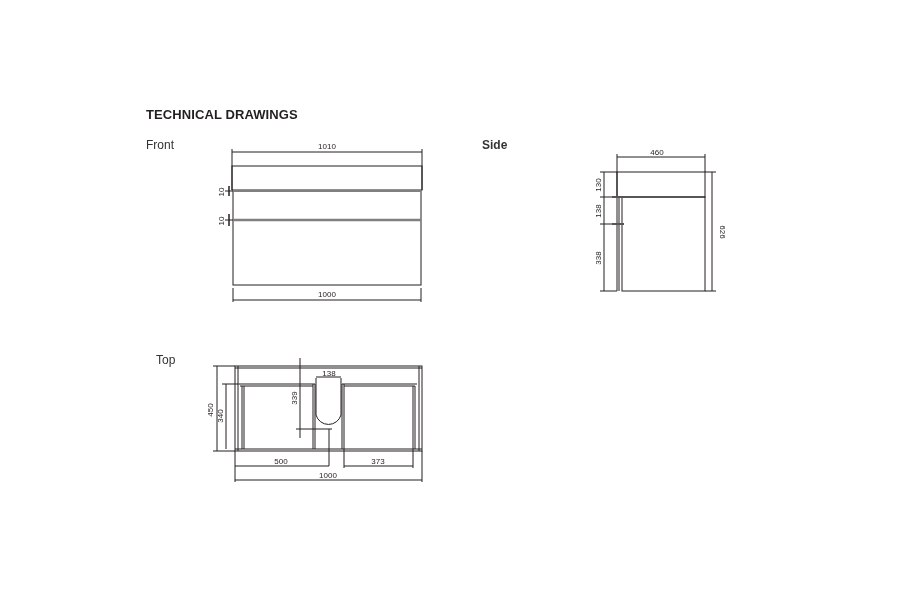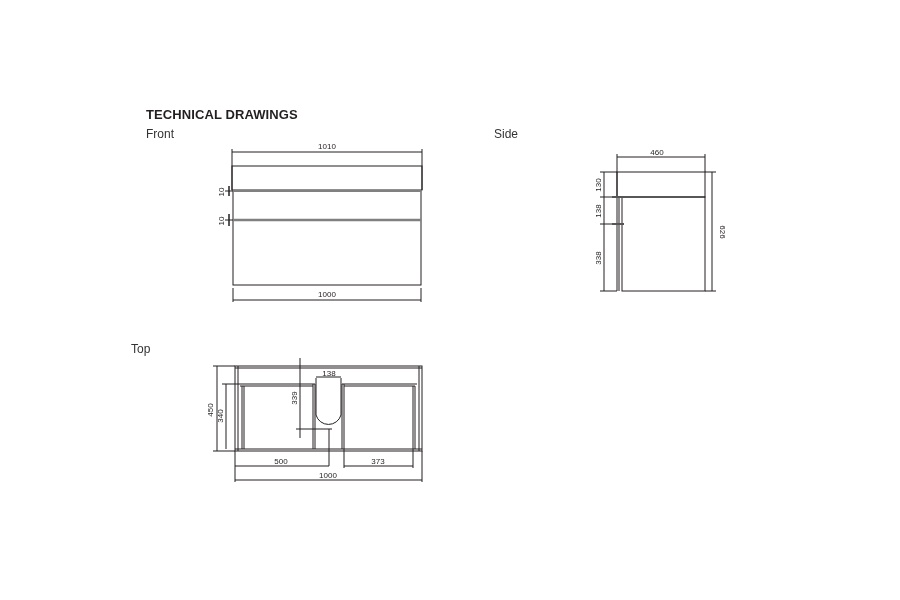--- a/index.html
+++ b/index.html
@@ -1,28 +1,28 @@
 <!DOCTYPE html>
 <html><head>
 <meta charset="utf-8">
 <style>
   html, body { margin: 0; padding: 0; background: #ffffff; }
   body { width: 900px; height: 600px; position: relative; overflow: hidden; font-family: "Liberation Sans", sans-serif; color: #231f20; }
   .title { position: absolute; left: 146px; top: 107px; font-size: 13px; font-weight: bold; letter-spacing: 0.1px; }
-  .label { position: absolute; font-size: 12px; color: #333; }
+  .label { position: absolute; font-size: 12px; color: #333; margin-top: 11px; }
   svg { position: absolute; left: 0; top: 0; }
   svg text { font-family: "Liberation Sans", sans-serif; font-size: 8px; fill: #231f20; }
 </style>
 </head>
 <body>
 
 <div class="title">TECHNICAL DRAWINGS</div>
 <div class="label" style="left:146px; top:127px;">Front</div>
-<div class="label" style="left:494px; top:127px;">Side</div>
-<div class="label" style="left:131px; top:342px;">Top</div>
+<div class="label" style="left:482px; top:127px;font-weight:bold;">Side</div>
+<div class="label" style="left:156px; top:342px;">Top</div>
 
 <svg width="900" height="600" viewBox="0 0 900 600">
   <g stroke="#231f20" fill="none" stroke-width="1">
 
     <g>
 
       <line x1="232" y1="152" x2="422" y2="152"></line>
       <line x1="232" y1="149" x2="232" y2="190"></line>
       <line x1="422" y1="149" x2="422" y2="190"></line>
 

